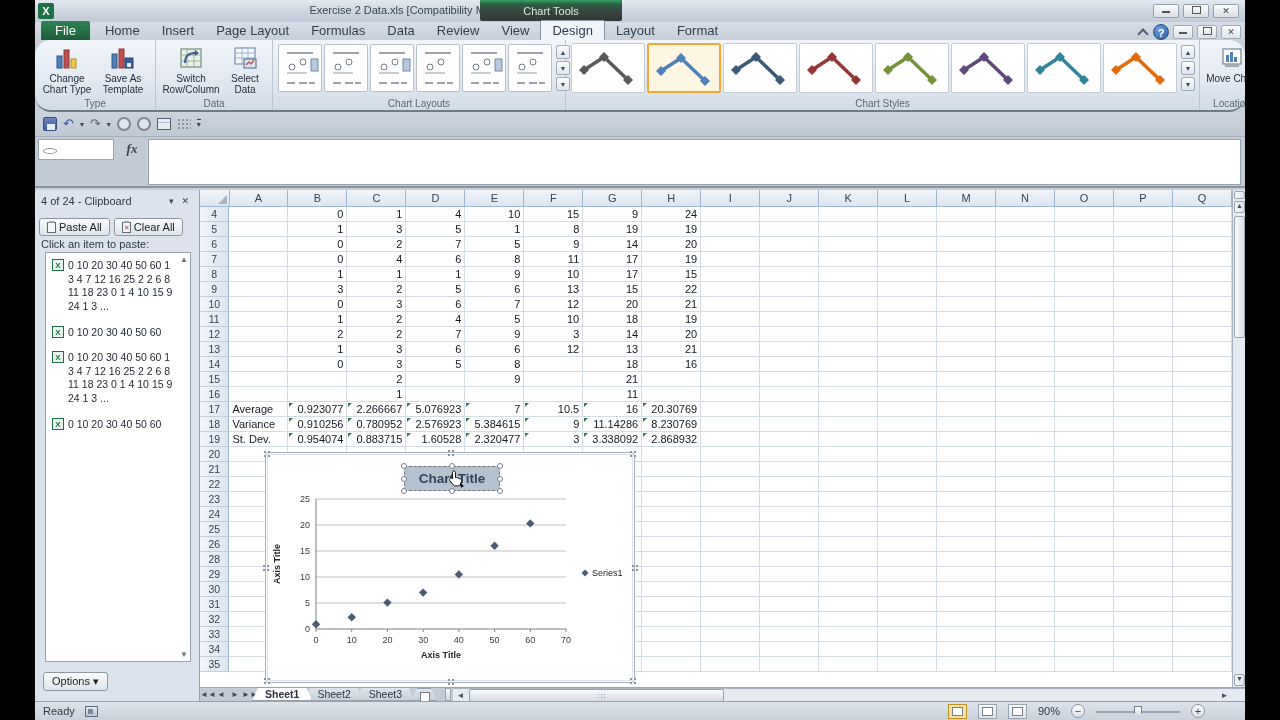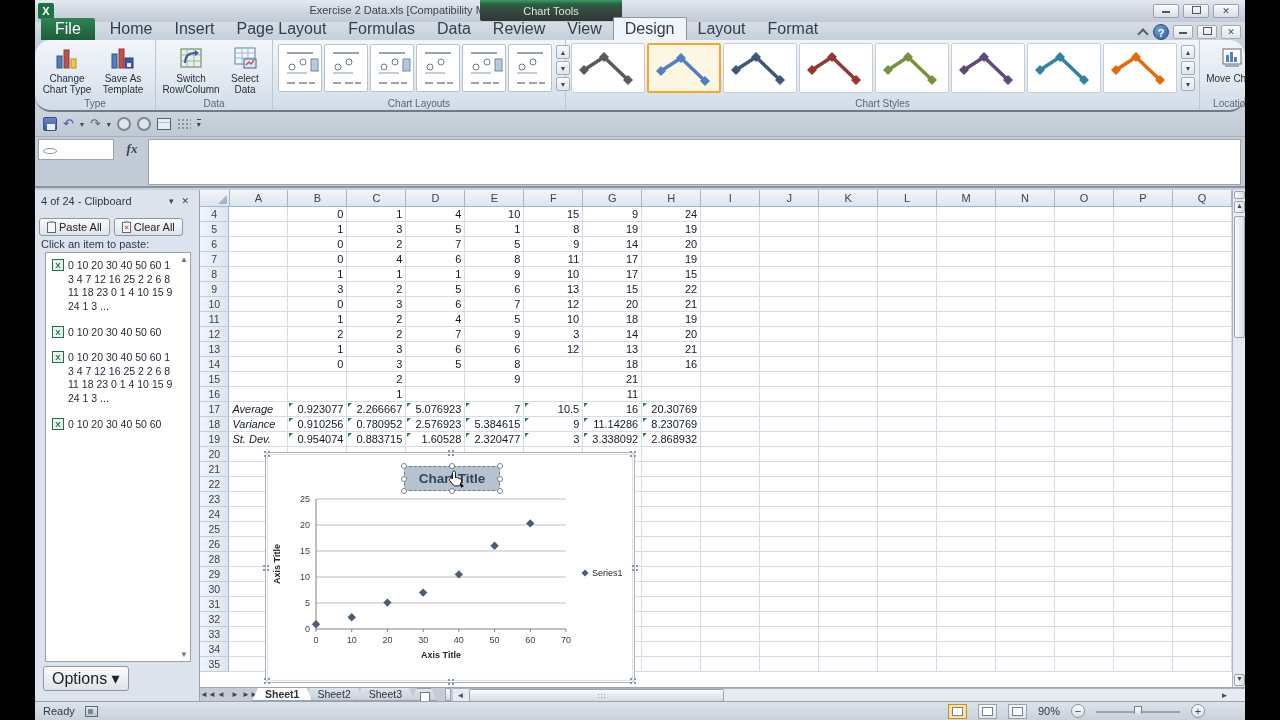--- a/index.html
+++ b/index.html
@@ -17,21 +17,21 @@
     color:#d7ead9; font-size:11px; line-height:22px; border-radius:0 0 2px 2px; }
   .winbtns { position:absolute; right:6px; top:4px; display:flex; gap:4px; }
   .wbtn { width:26px; height:14px; background:linear-gradient(#fdfdfd,#d8dde4); border:1px solid #97a1ad; border-radius:2px;
     font-size:9px; line-height:12px; text-align:center; color:#444; }
   .bar-min::after { content:''; display:inline-block; width:8px; height:2px; background:#555; margin-bottom:1px; }
   .bar-rest::after { content:''; display:inline-block; width:7px; height:6px; border:1px solid #555; }
 
   
   .tabrow { position:absolute; left:0; top:22px; width:100%; height:18px; background:linear-gradient(#d6dde6,#c6cfda); display:flex; }
   .tabs { display:flex; align-items:flex-end; padding-left:6px; }
-  .tab { font-size:16px; color:#32404e; padding:2px 11px 2px; cursor:default; }
+  .tab { font-size:13px; color:#32404e; padding:2px 11px 2px; cursor:default; }
   .tab.file { background:linear-gradient(#2f8454,#1d5c39); color:#fff; border-radius:2px 2px 0 0; margin-right:4px; padding:2px 14px; }
   .tab.active { background:#f1f5f9; border:1px solid #8b95a1; border-bottom:none; border-radius:2px 2px 0 0; }
   .tabctl { position:absolute; right:4px; top:2px; display:flex; gap:4px; align-items:center; }
   .sbtn { width:20px; height:14px; font-size:9px; text-align:center; line-height:13px; color:#44505c;
     background:linear-gradient(#fbfcfd,#dde3ea); border:1px solid #a2abb6; border-radius:2px; }
   .helpbtn { width:16px; height:16px; border-radius:50%; background:radial-gradient(circle at 35% 30%,#6f9fd8,#2c5d9e); color:#fff;
     font-size:11px; font-weight:bold; text-align:center; line-height:16px; border:1px solid #27517f; }
   .chev { width:8px; height:8px; border-left:2px solid #55626f; border-top:2px solid #55626f; transform:rotate(45deg); margin:4px 2px 0; }
 
   
@@ -78,38 +78,38 @@
     background:linear-gradient(#fbfcfd,#dde3ea); border:1px solid #8e98a5; border-radius:3px; }
   .cbicon { width:9px; height:11px; border:1px solid #5e6a76; background:#f4f6f8; position:relative; }
   .cbicon::before { content:''; position:absolute; left:1px; top:-2px; width:5px; height:2px; background:#9aa4ae; }
   .cbicon.red::after { content:'\2715'; position:absolute; left:1px; top:1px; font-size:7px; color:#c0392b; }
   .cliphint { position:absolute; left:6px; top:48px; font-size:11px; color:#2e3846; }
   .cliplist { position:absolute; left:10px; top:62px; width:146px; height:410px; background:#fff; border:1px solid #98a2ae; overflow:hidden; }
   .clipitem { display:flex; gap:4px; padding:6px 12px 6px 6px; font-size:10.5px; line-height:1.3; color:#1f2732; }
   .xlicon { flex:0 0 12px; width:12px; height:12px; border:1px solid #1e7145; background:#eaf4ee; color:#1e7145;
     font-size:8px; font-weight:bold; text-align:center; line-height:11px; }
   .listarrow { position:absolute; right:2px; font-size:8px; color:#6a7582; }
-  .optbtn { position:absolute; left:8px; bottom:10px; font-size:16px; color:#222; padding:2px 8px;
+  .optbtn { position:absolute; left:8px; bottom:10px; font-size:11px; color:#222; padding:2px 8px;
     background:linear-gradient(#fbfcfd,#dde3ea); border:1px solid #8e98a5; border-radius:3px; }
 
   
   .sheet { position:absolute; left:165px; top:190px; width:1045px; height:511px; background:#fff; }
   .gridwrap { position:absolute; left:0; top:0; width:1032px; height:497px; overflow:hidden; background:#fff; }
   .hrow { display:flex; height:17px; }
   .corner { width:30px; height:17px; background:linear-gradient(#f2f5fa,#dbe4ef); border-right:1px solid #9eb6ce;
     border-bottom:1px solid #9eb6ce; position:relative; }
   .corner::after { content:''; position:absolute; right:2px; bottom:2px; border-left:9px solid transparent; border-bottom:9px solid #a8b6c4; }
   .chead { width:60px; height:17px; background:linear-gradient(#f2f5fa,#dce5f0); border-right:1px solid #9eb6ce;
     border-bottom:1px solid #9eb6ce; font-size:11px; color:#39424e; text-align:center; line-height:17px; }
   .grow { display:flex; height:15px; }
   .rhead { width:30px; height:15px; background:linear-gradient(90deg,#f2f5fa,#dce5f0); border-right:1px solid #9eb6ce;
     border-bottom:1px solid #c3cedb; font-size:10.5px; color:#39424e; text-align:center; line-height:15px; }
   .cell { width:60px; height:15px; border-right:1px solid #d5dce8; border-bottom:1px solid #d5dce8; font-size:11px;
     color:#141a21; line-height:14px; padding:0 3px; text-align:right; position:relative; white-space:nowrap; overflow:hidden; }
-  .cell.lft { text-align:left;font-style:italic; }
+  .cell.lft { text-align:left; }
   .cell.flag::before { content:''; position:absolute; left:1px; top:1px; border-top:4px solid #2e7d46; border-right:4px solid transparent; }
 
   
   .vscroll { position:absolute; left:1032px; top:0; width:13px; height:497px; background:#e6ebf1; border-left:1px solid #aab3bf; }
   .vsb { position:absolute; left:1px; width:11px; background:linear-gradient(90deg,#fafbfc,#d9dfe7); border:1px solid #9aa4af;
     font-size:7px; color:#44505c; text-align:center; border-radius:2px; }
 
   
   .tabsrow { position:absolute; left:0; top:497px; width:1045px; height:14px; background:#c3ccd6; border-top:1px solid #9aa4af;
     display:flex; align-items:stretch; font-size:10.5px; }

